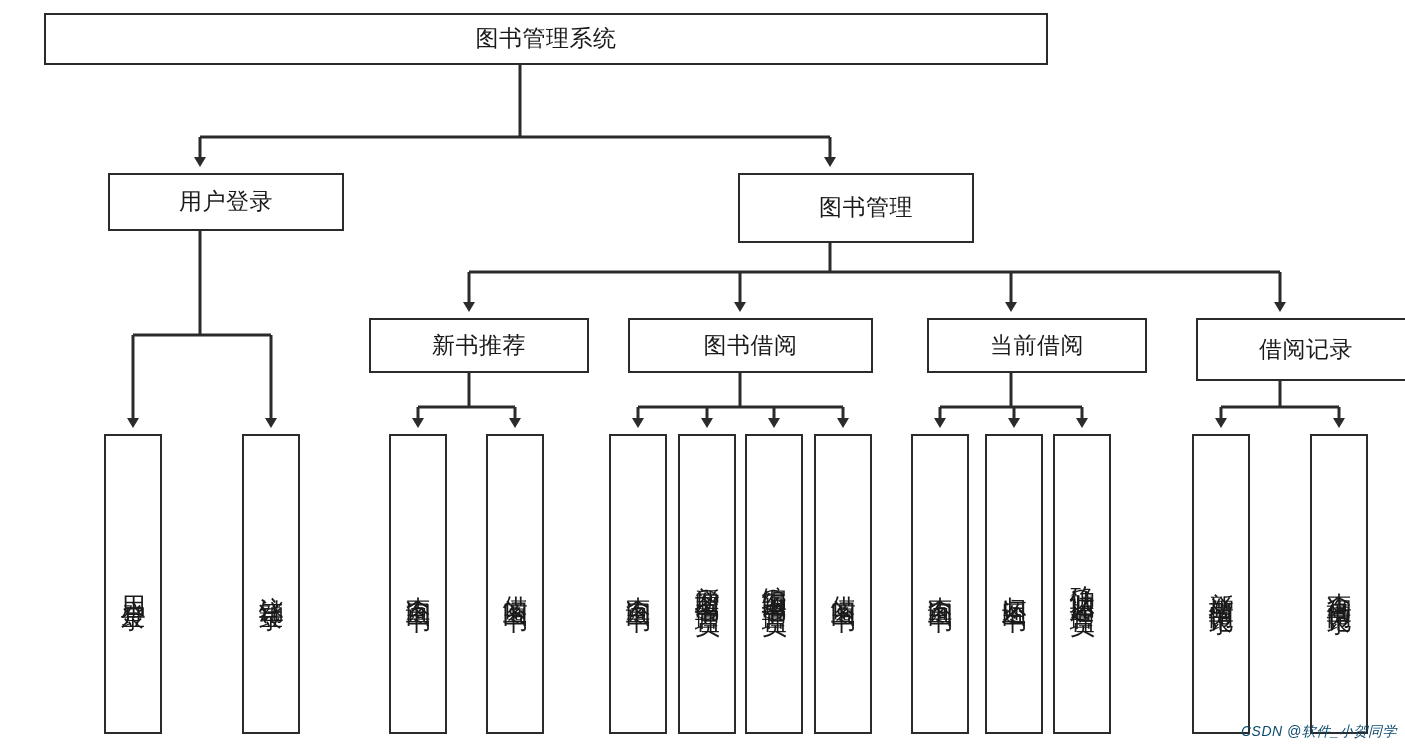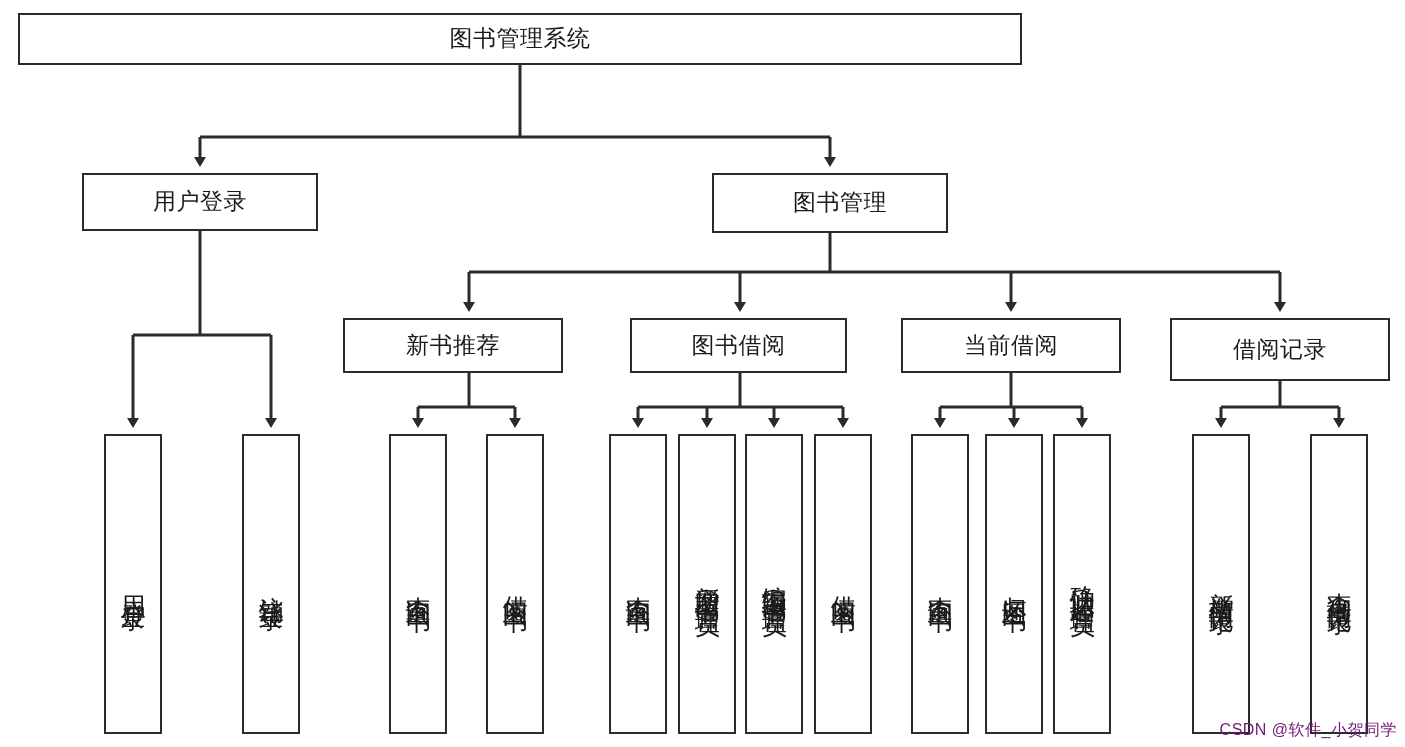--- a/index.html
+++ b/index.html
@@ -32,43 +32,45 @@
     border: 2px solid #2b2b2b;
     display: flex;
     align-items: center;
     justify-content: center;
     color: #1a1a1a;
   }
   .node.horiz {
     font-size: 23px;
     letter-spacing: 0.5px;
     line-height: 1.2;
+    margin-left: 26px;
   }
   .node.vert {
     writing-mode: vertical-rl;
     text-orientation: upright;
     font-size: 25px;
     line-height: 1.18;
     letter-spacing: 4px;
     padding: 4px 0;
   }
   .node.vert .vtext {
     writing-mode: vertical-rl;
     text-orientation: upright;
     display: block;
     text-align: center;
   }
   #watermark {
     position: absolute;
     right: 8px;
     bottom: 6px;
-    font-size: 16px;
-    color: #701a75;
+    font-size: 14px;
+    color: #0c4a6e;
     letter-spacing: 0.5px;
     white-space: nowrap;
+    font-style: italic;
   }
 </style>
 </head>
 <body>
 
 <div id="canvas">
 
   <svg id="edges" viewBox="0 0 1405 747" xmlns="http://www.w3.org/2000/svg">
     <defs>
       <marker id="arrow" markerWidth="10" markerHeight="12" refX="1" refY="6" orient="auto" markerUnits="userSpaceOnUse">
@@ -119,28 +121,28 @@
     </g>
   </svg>
 
   <div class="node horiz" style="left:18px; top:13px; width:1004px; height:52px;">
     <span>图书管理系统</span>
   </div>
 
   <div class="node horiz" style="left:82px; top:173px; width:236px; height:58px;">
     <span>用户登录</span>
   </div>
-  <div class="node horiz" style="left:712px; top:173px; width:236px; height:60px;padding-left:20px;">
+  <div class="node horiz" style="left:712px; top:173px; width:236px; height:70px;padding-left:20px;">
     <span>图书管理</span>
   </div>
 
   <div class="node horiz" style="left:343px; top:318px; width:220px; height:55px;">
     <span>新书推荐</span>
   </div>
-  <div class="node horiz" style="left:630px; top:318px; width:217px; height:55px;">
+  <div class="node horiz" style="left:602px; top:318px; width:245px; height:55px;">
     <span>图书借阅</span>
   </div>
   <div class="node horiz" style="left:901px; top:318px; width:220px; height:55px;">
     <span>当前借阅</span>
   </div>
   <div class="node horiz" style="left:1170px; top:318px; width:220px; height:63px;">
     <span>借阅记录</span>
   </div>
 
   <div class="node vert" style="left:104px; top:434px; width:58px; height:300px;">

